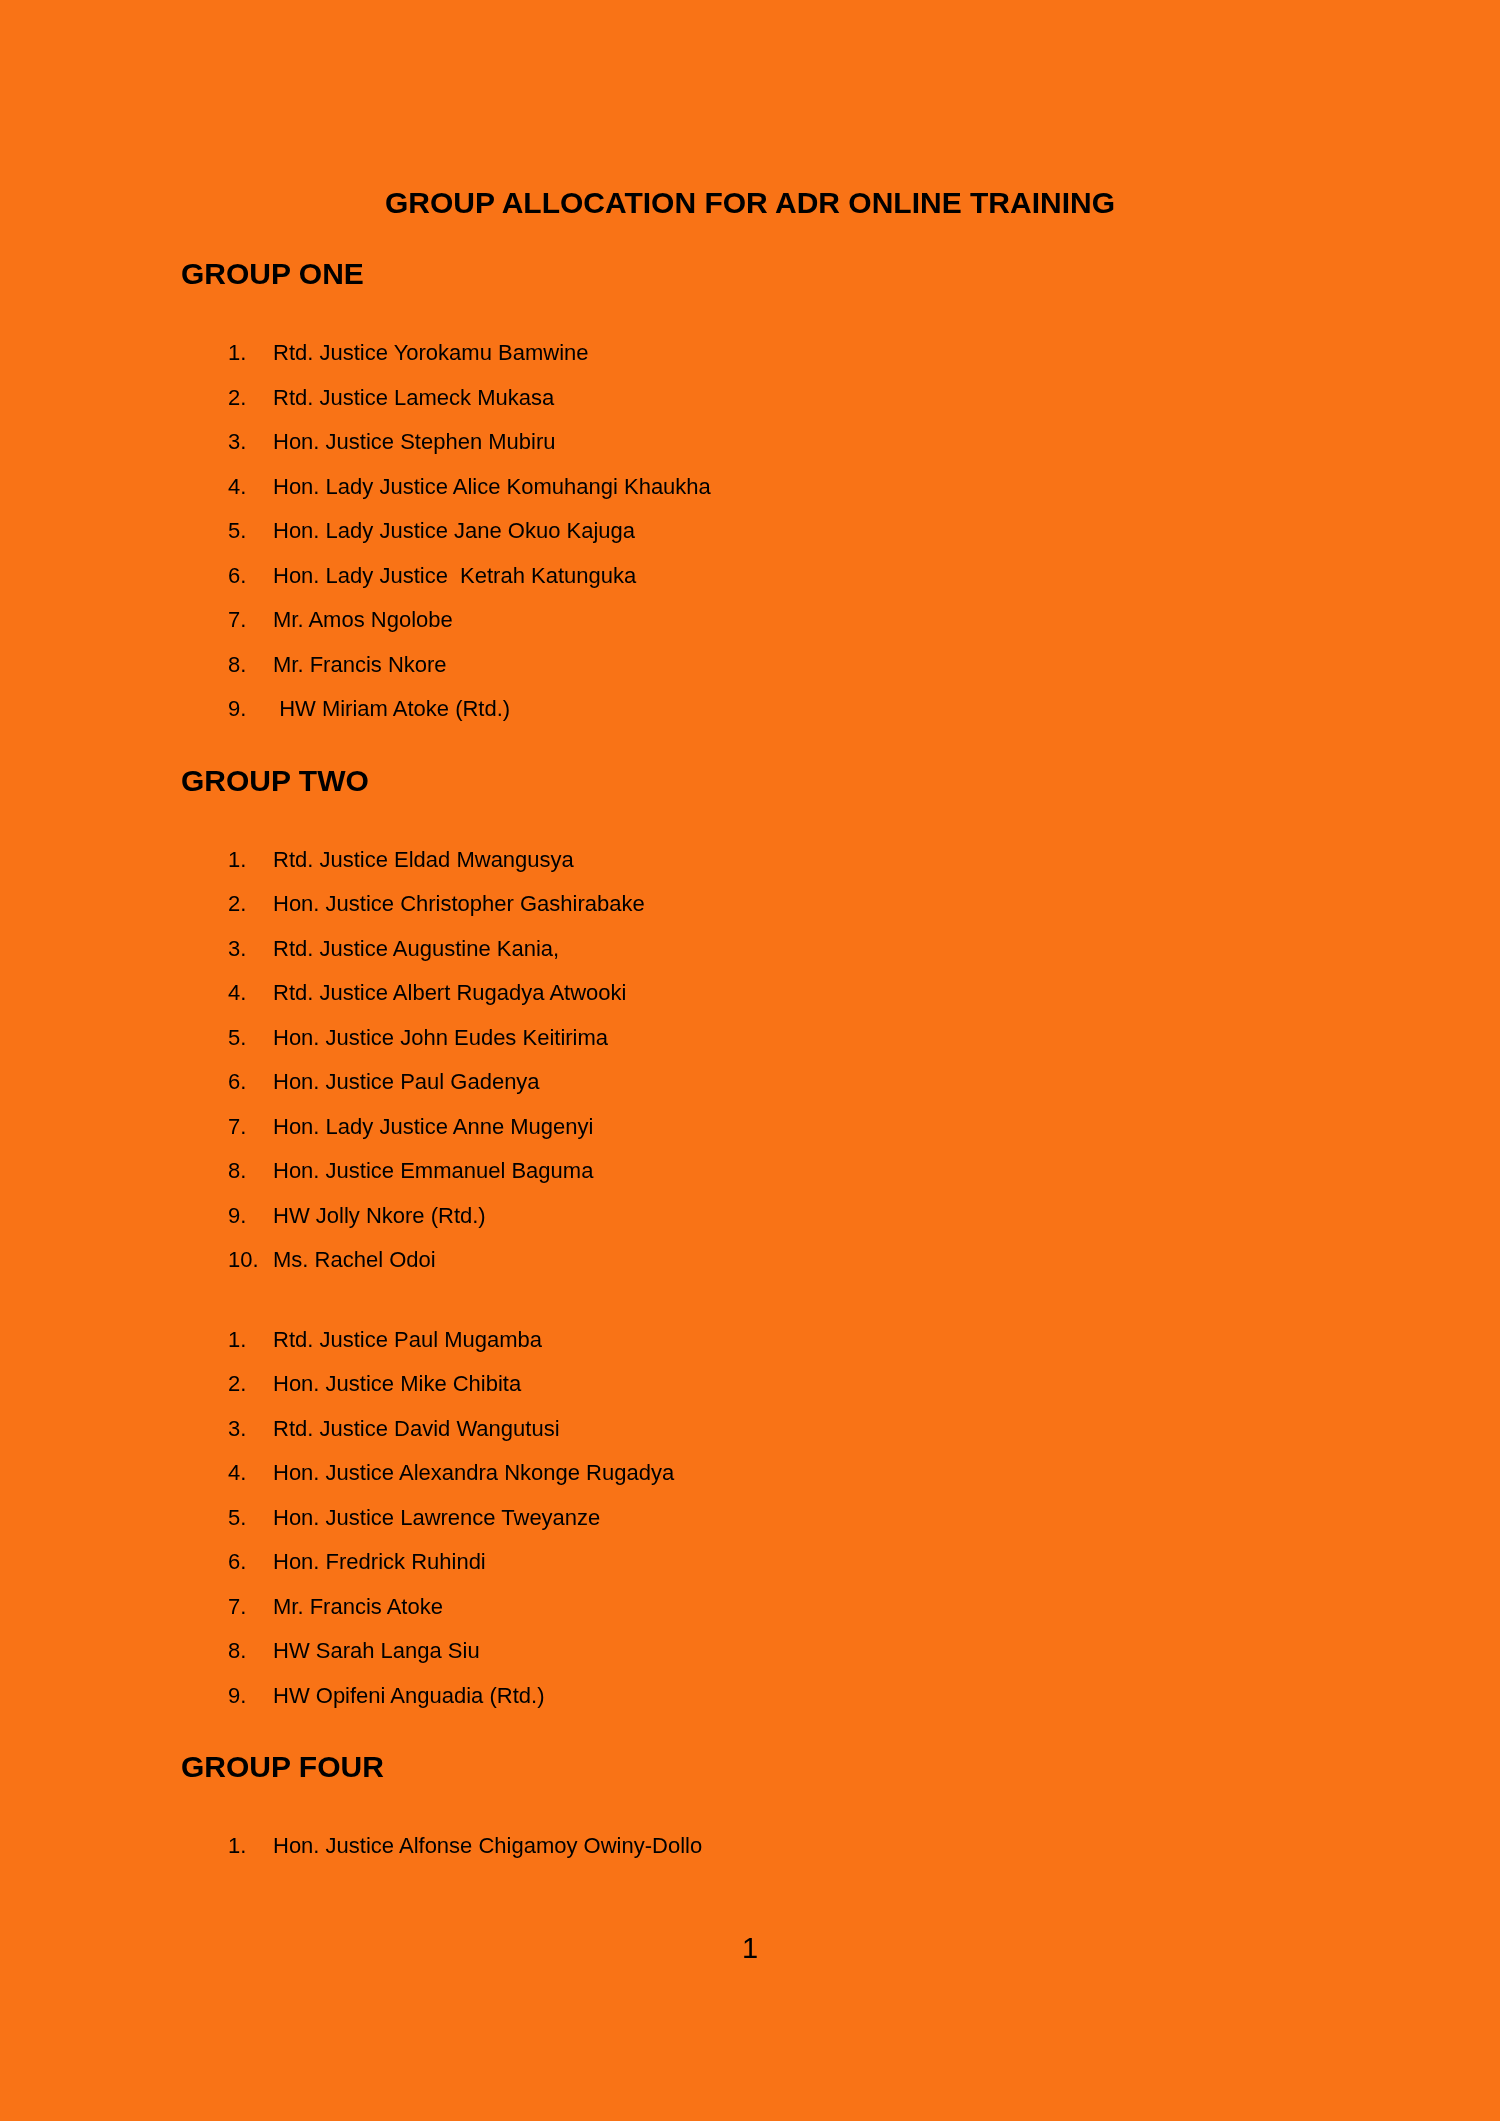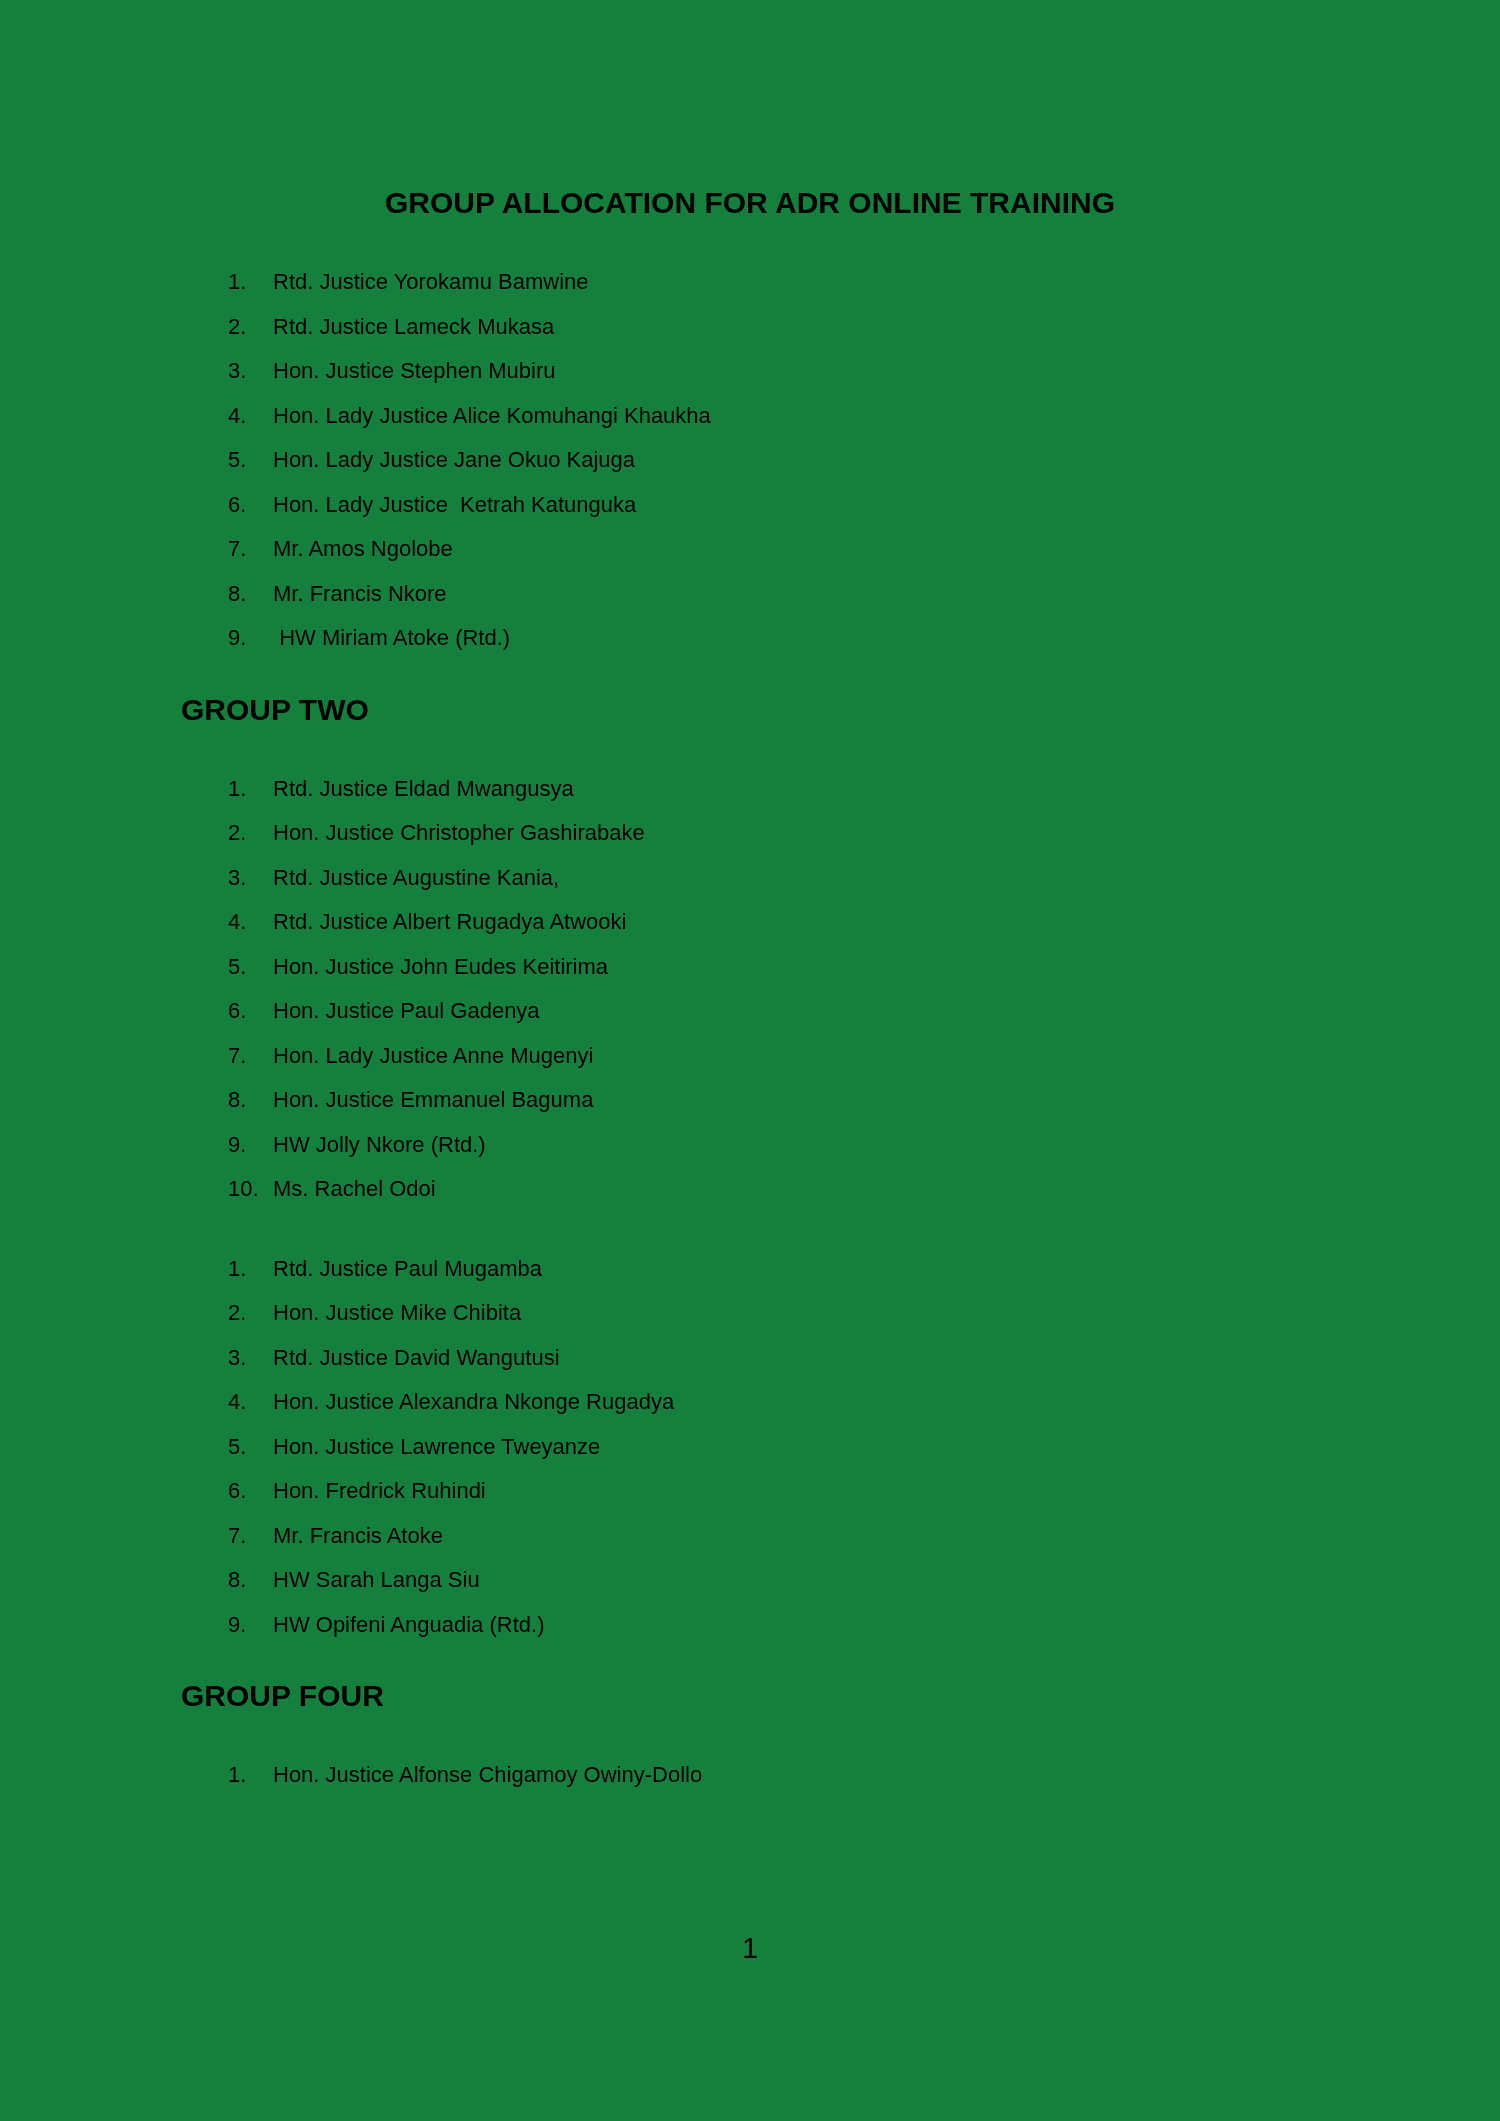--- a/index.html
+++ b/index.html
@@ -6,21 +6,21 @@
     margin: 0;
     padding: 0;
     background: #ffffff;
   }
   .page {
     position: relative;
     width: 1500px;
     height: 2121px;
     box-sizing: border-box;
     padding: 180px 181px 0 181px;
-    background: #15803d;
+    background: #f97316;
     color: #000000;
     font-family: "Liberation Sans", "DejaVu Sans", sans-serif;
     overflow: hidden;
   }
   .doc-title {
     margin: 0 0 6px 0;
     font-size: 30px;
     line-height: 45px;
     font-weight: bold;
     text-align: center;
@@ -64,20 +64,21 @@
   }
 </style>
 </head>
 <body>
 
 <div class="page">
 
   <h1 class="doc-title">GROUP ALLOCATION FOR ADR ONLINE TRAINING</h1>
 
   <section>
+    <h2 class="group-heading">GROUP ONE</h2>
     <ol class="member-list">
       <li>Rtd. Justice Yorokamu Bamwine</li>
       <li>Rtd. Justice Lameck Mukasa</li>
       <li>Hon. Justice Stephen Mubiru</li>
       <li>Hon. Lady Justice Alice Komuhangi Khaukha</li>
       <li>Hon. Lady Justice Jane Okuo Kajuga</li>
       <li>Hon. Lady Justice  Ketrah Katunguka</li>
       <li>Mr. Amos Ngolobe</li>
       <li>Mr. Francis Nkore</li>
       <li> HW Miriam Atoke (Rtd.)</li>

